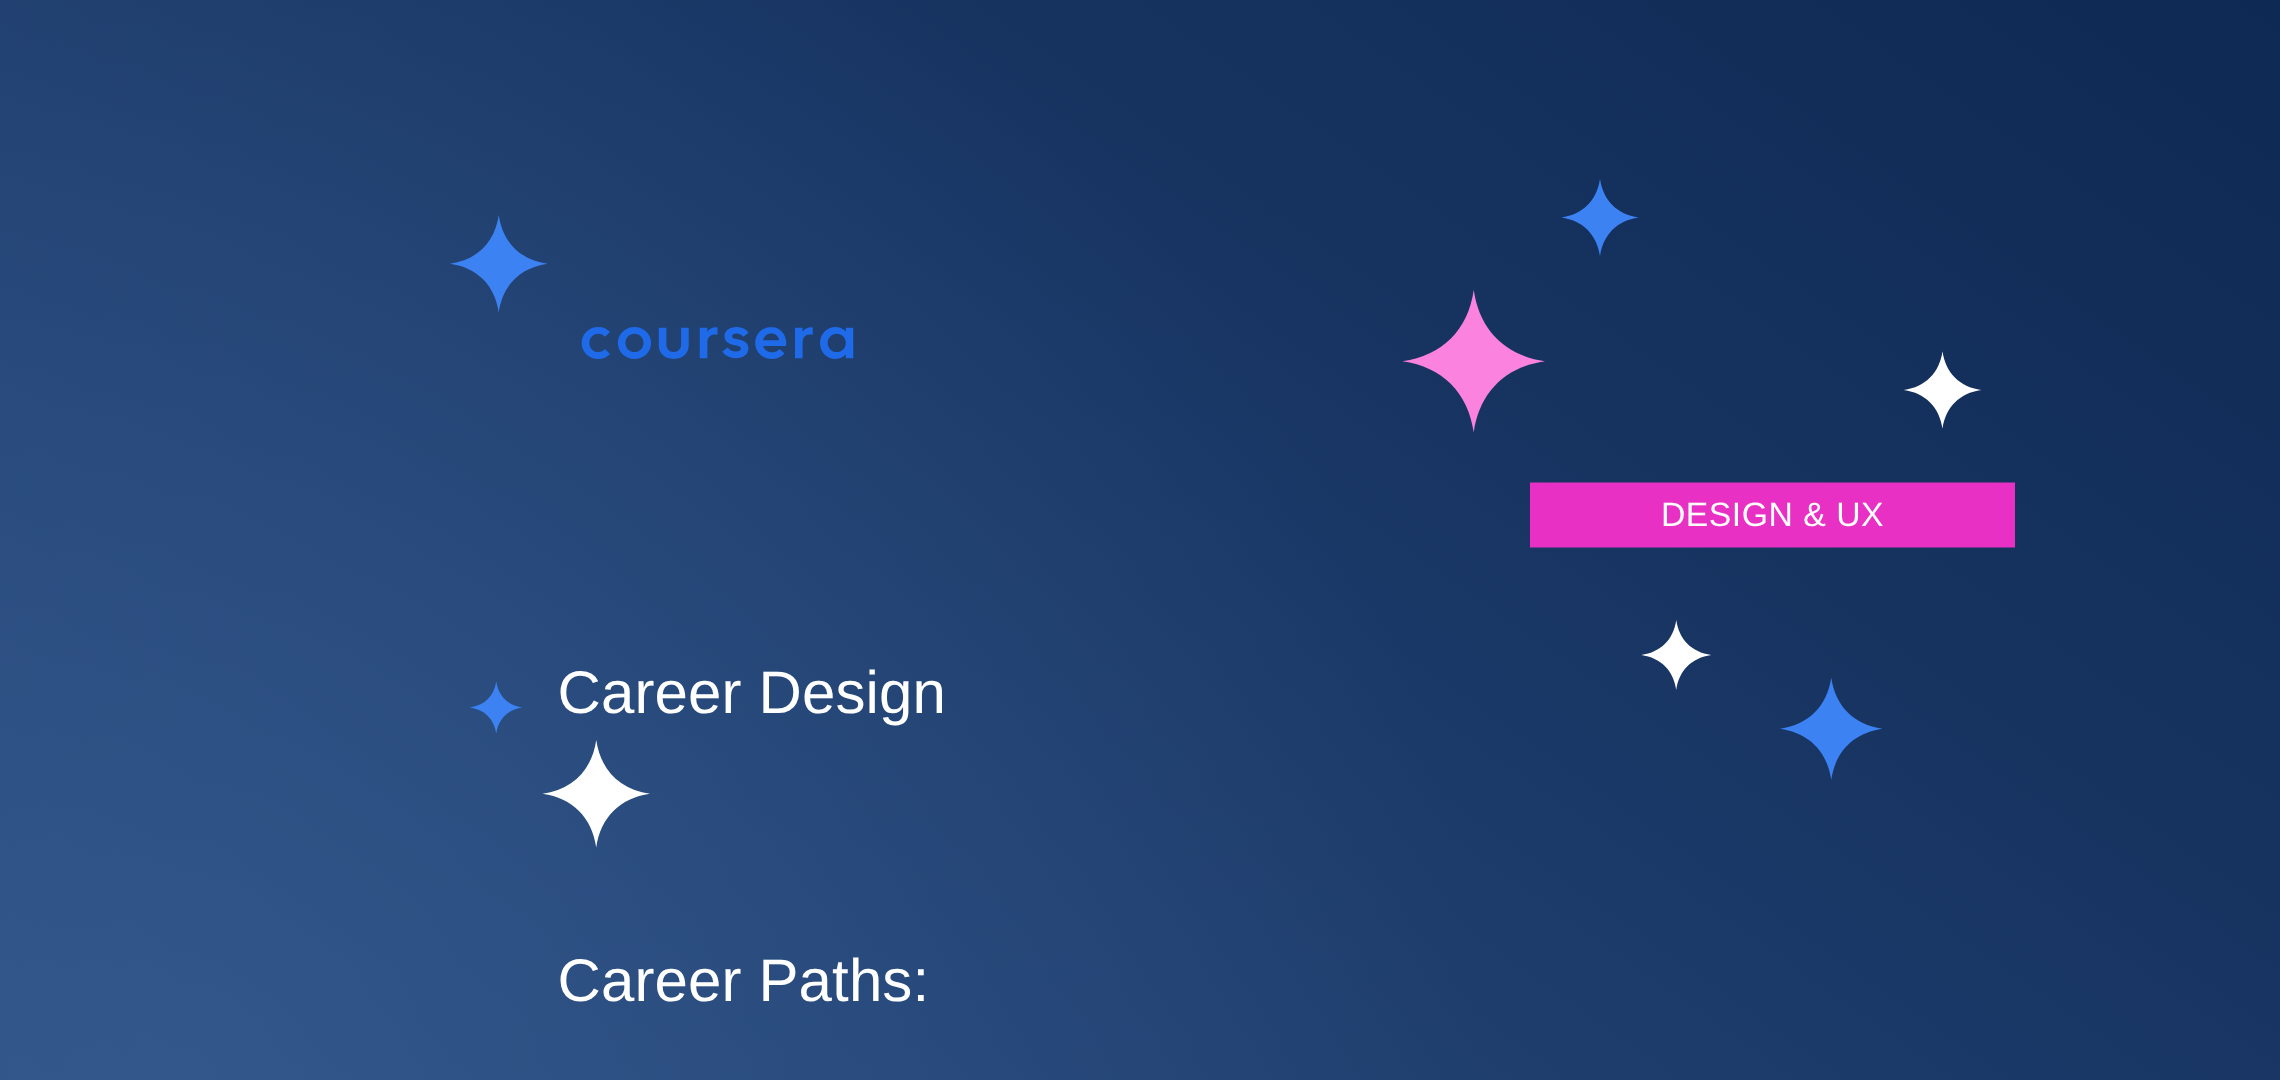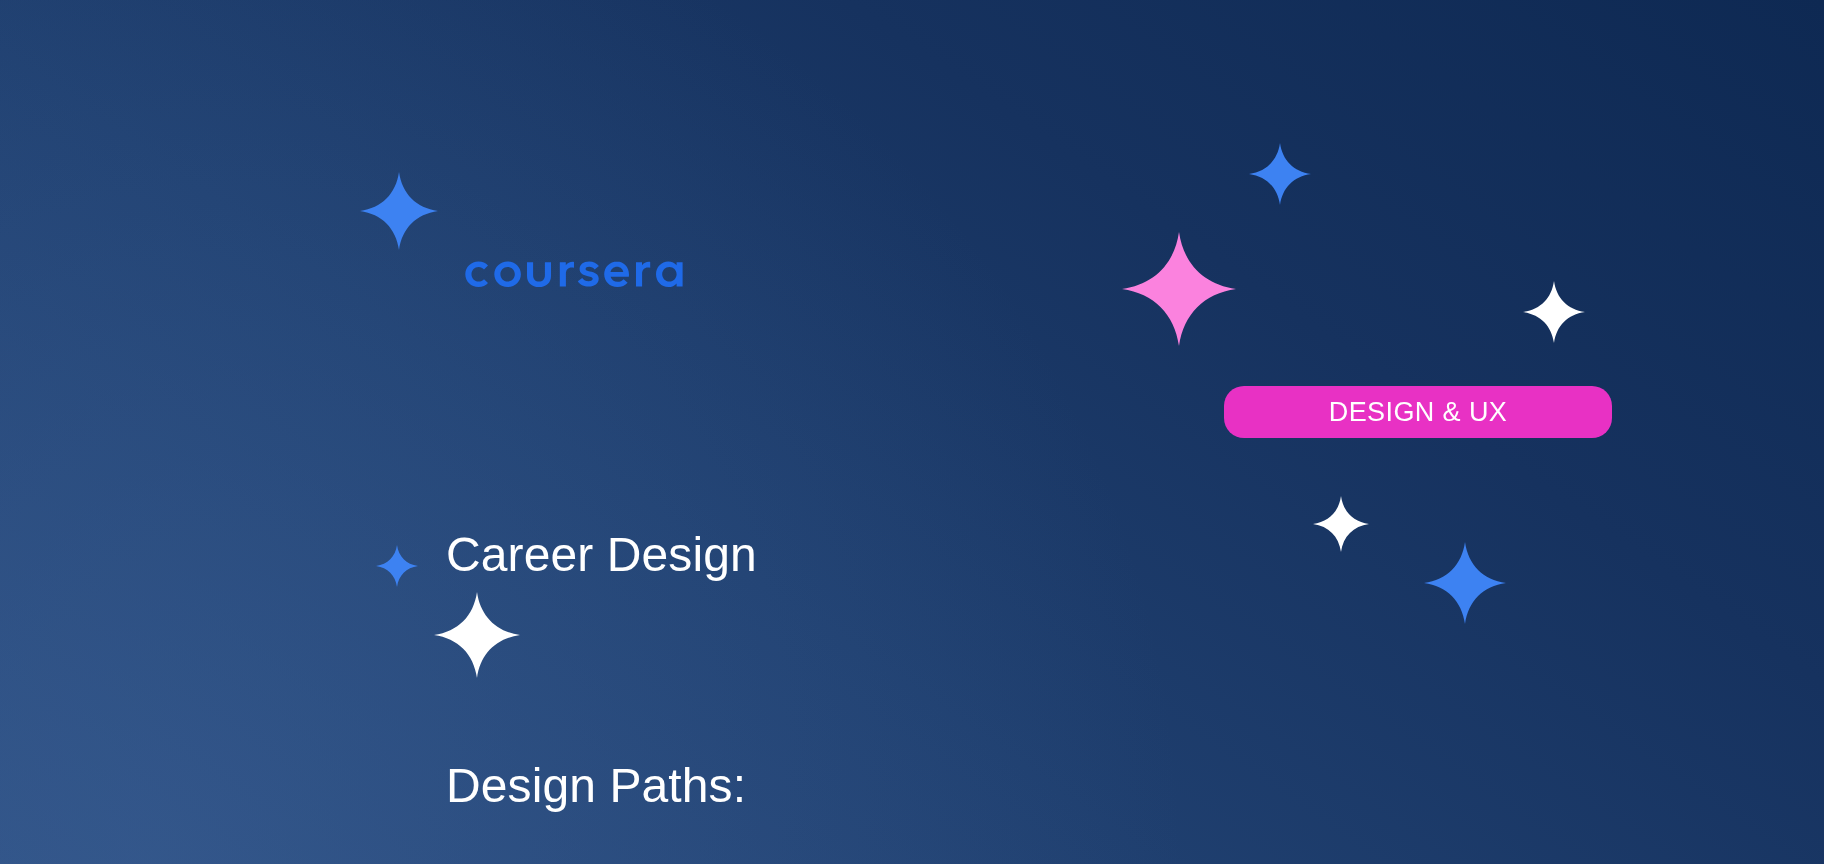--- a/index.html
+++ b/index.html
@@ -149,22 +149,22 @@
 
           <path d="M191.0 11.7c-3.0 0-5.5 1.3-7.0 3.6v-3.1h-6.0v24.3h6.1V23.9c0-4.0 2.2-6.4 5.8-6.4 0.8 0 1.6 0.1 2.3 0.3v-5.9c-0.4-0.1-0.8-0.2-1.2-0.2z" fill="#1f6ae8"></path>
 
           <path d="M218.6 12.2v3.0c-1.9-2.3-4.8-3.7-8.3-3.7-6.9 0-12.3 5.6-12.3 12.8s5.4 12.8 12.3 12.8c3.5 0 6.4-1.4 8.3-3.7v3.1h6.0V12.2zm-7.2 19.4c-4.1 0-7.2-3.2-7.2-7.3s3.1-7.3 7.2-7.3 7.2 3.2 7.2 7.3-3.1 7.3-7.2 7.3z" fill="#1f6ae8"></path>
         </g>
       </svg>
     </div>
 
     <h1 id="title" style="color: rgb(255, 255, 255);">
       <span class="tline">Career Design</span>
-      <span class="tline">Design Paths:</span>
+      <span class="tline">Career Paths:</span>
       
     </h1>
 
-    <div id="badge" style="background: rgb(232, 49, 196); border-radius: 20px;">
+    <div id="badge" style="background: rgb(232, 49, 196);">
       <span class="badge-text" style="color: rgb(255, 255, 255);">DESIGN &amp; UX</span>
     </div>
 
   </div>
 </div>
 
 </body></html>

